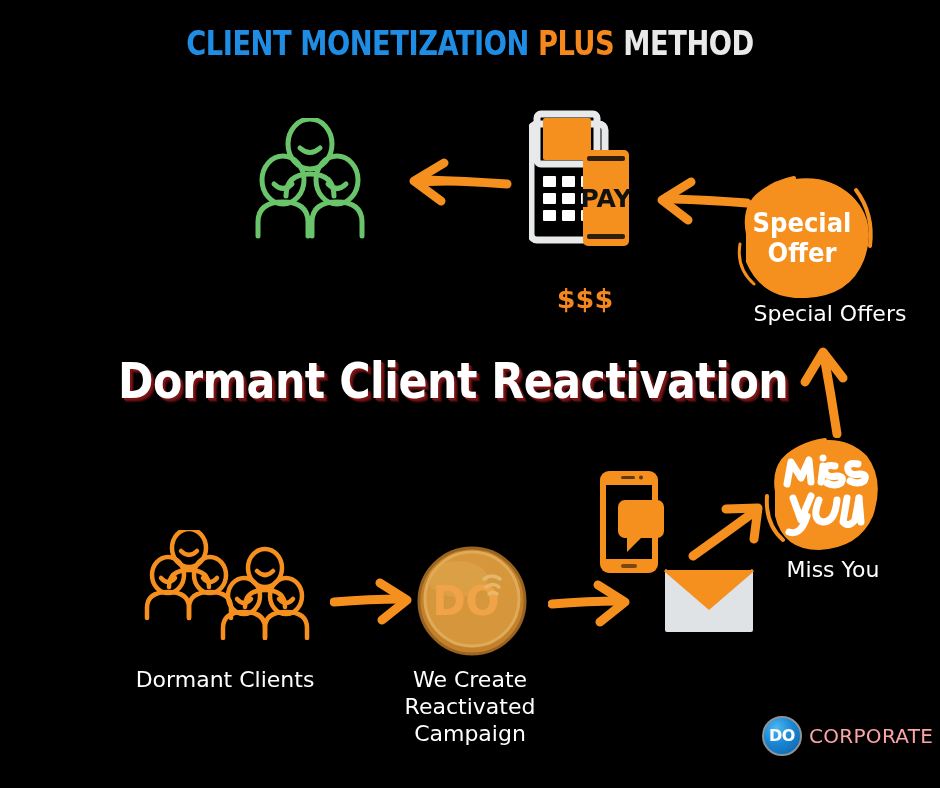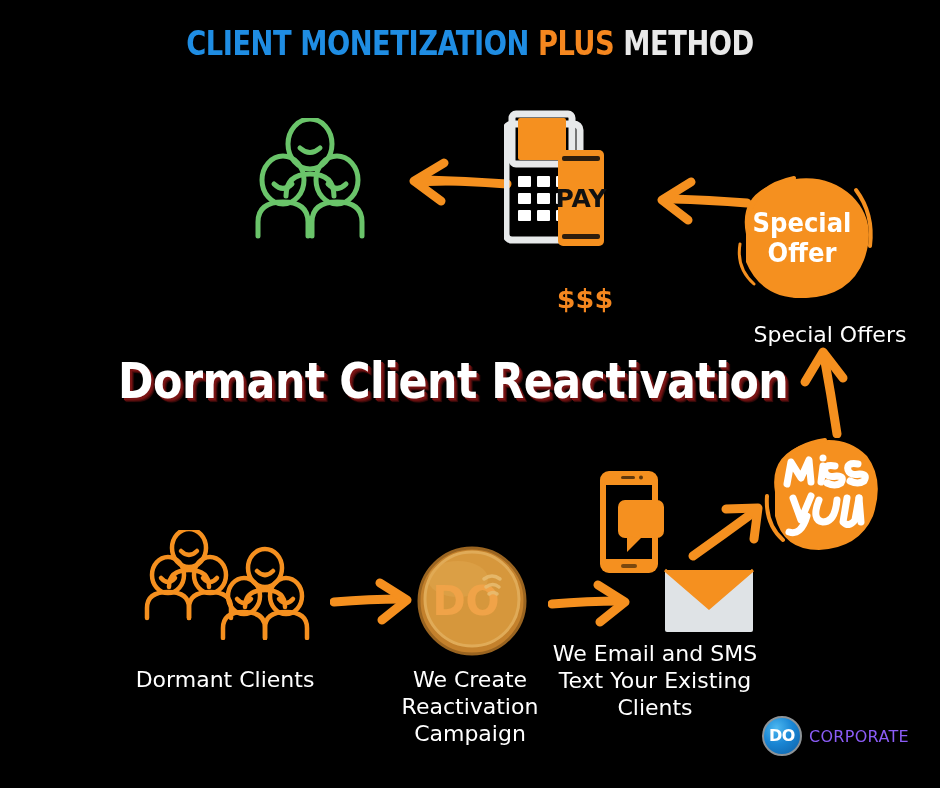--- a/index.html
+++ b/index.html
@@ -102,24 +102,24 @@
   }
   .logo-badge-text {
     color: #ffffff;
     font-family: "DejaVu Sans", sans-serif;
     font-weight: 700;
     font-size: 16px;
     letter-spacing: -0.5px;
     line-height: 1;
   }
   .logo-word {
-    color: #8b5cf6;
+    color: #fca5a5;
     font-family: "DejaVu Sans", sans-serif;
     font-weight: 400;
-    font-size: 16px;
+    font-size: 20px;
     letter-spacing: 0.3px;
   }
 </style>
 </head>
 <body>
 
 <div class="canvas">
 
   <div class="main-title">
     <span class="t-blue">CLIENT MONETIZATION </span><span class="t-orange">PLUS</span><span class="t-white"> METHOD</span>
@@ -143,21 +143,21 @@
   </div>
 
   <div class="icon-wrap" style="left:404px; top:158px;">
     <svg width="110" height="50" viewBox="0 0 110 50">
       <path d="M104 26 L24 21 L38 6 L8 23 L34 44 L24 28 Z" fill="#f5901f"></path>
       <path d="M103 26 Q60 23 22 22" stroke="#f5901f" stroke-width="9" fill="none" stroke-linecap="round"></path>
       <path d="M40 5 L10 23 L37 43" stroke="#f5901f" stroke-width="9" fill="none" stroke-linecap="round" stroke-linejoin="round"></path>
     </svg>
   </div>
 
-  <div class="icon-wrap" style="left:504px; top:110px;">
+  <div class="icon-wrap" style="left:529px; top:110px;">
     <svg width="120" height="140" viewBox="0 0 120 140">
 
       <path d="M8 14 h62 a6 6 0 0 1 6 6 v104 a6 6 0 0 1 -6 6 h-62 a6 6 0 0 1 -6 -6 v-104 a6 6 0 0 1 6 -6 z" fill="none" stroke="#e7e9ea" stroke-width="7"></path>
 
       <rect x="14" y="8" width="48" height="42" fill="#f5901f" rx="2"></rect>
       <rect x="8" y="4" width="60" height="50" fill="none" stroke="#e7e9ea" stroke-width="7" rx="4"></rect>
 
       <g fill="#ffffff">
         <rect x="14" y="66" width="13" height="11" rx="1"></rect>
         <rect x="33" y="66" width="13" height="11" rx="1"></rect>
@@ -190,21 +190,21 @@
 
       <path d="M18 62 Q10 22 52 10 Q96 -2 124 24 Q150 50 136 88 Q122 124 78 126 Q34 128 18 90 Z" fill="#f5901f"></path>
       <path d="M20 44 Q28 14 66 6" stroke="#f5901f" stroke-width="4" fill="none" stroke-linecap="round"></path>
       <path d="M128 18 Q146 42 142 74" stroke="#f5901f" stroke-width="4" fill="none" stroke-linecap="round"></path>
       <path d="M124 104 Q104 126 66 124" stroke="#f5901f" stroke-width="3" fill="none" stroke-linecap="round"></path>
       <path d="M12 72 Q8 96 26 112" stroke="#f5901f" stroke-width="3" fill="none" stroke-linecap="round"></path>
       <text x="74" y="60" text-anchor="middle" font-family="DejaVu Sans Condensed, Liberation Sans Narrow, Liberation Sans, sans-serif" font-weight="700" font-size="27" fill="#ffffff">Special</text>
       <text x="74" y="90" text-anchor="middle" font-family="DejaVu Sans Condensed, Liberation Sans Narrow, Liberation Sans, sans-serif" font-weight="700" font-size="27" fill="#ffffff">Offer</text>
     </svg>
   </div>
-  <div class="label" style="left:720px; top:300px; width:220px;margin-top:21px;">Special Offers</div>
+  <div class="label" style="left:720px; top:300px; width:220px;">Special Offers</div>
 
   <div class="icon-wrap" style="left:795px; top:338px;">
     <svg width="70" height="100" viewBox="0 0 70 100">
       <path d="M42 96 Q36 56 29 18" stroke="#f5901f" stroke-width="9" fill="none" stroke-linecap="round"></path>
       <path d="M10 44 L28 14 L48 40" stroke="#f5901f" stroke-width="9" fill="none" stroke-linecap="round" stroke-linejoin="round"></path>
     </svg>
   </div>
 
   <div class="headline">Dormant Client Reactivation</div>
 
@@ -250,21 +250,21 @@
       <ellipse cx="42" cy="34" rx="30" ry="18" fill="#e3a94f" opacity="0.45"></ellipse>
       <text x="50" y="70" text-anchor="middle" font-family="DejaVu Sans, sans-serif" font-weight="700" font-size="40" fill="#f0a348">DO</text>
       <g stroke="#e8bd72" stroke-width="3.5" fill="none" stroke-linecap="round" opacity="0.85">
         <path d="M68 34 q8 -6 16 0"></path>
         <path d="M70 42 q7 -5 13 0"></path>
         <path d="M73 49 q4 -3 8 0"></path>
       </g>
     </svg>
   </div>
   <div class="label" style="left:380px; top:666px; width:180px;">We Create
-Reactivation
+Reactivated
 Campaign</div>
 
   <div class="icon-wrap" style="left:548px; top:580px;">
     <svg width="90" height="50" viewBox="0 0 90 50">
       <path d="M4 24 Q40 21 72 21" stroke="#f5901f" stroke-width="9" fill="none" stroke-linecap="round"></path>
       <path d="M50 5 L77 22 L52 42" stroke="#f5901f" stroke-width="9" fill="none" stroke-linecap="round" stroke-linejoin="round"></path>
     </svg>
   </div>
 
   <div class="icon-wrap" style="left:597px; top:468px;">
@@ -281,23 +281,20 @@
   </div>
 
   <div class="icon-wrap" style="left:663px; top:562px;">
     <svg width="92" height="72" viewBox="0 0 92 72">
       <rect x="2" y="8" width="88" height="62" rx="2" fill="#dfe3e6"></rect>
       <path d="M2 8 h88 L46 46 Z" fill="#f5901f"></path>
       <path d="M2 8 L46 46 L90 8" fill="none" stroke="#f5901f" stroke-width="3"></path>
     </svg>
   </div>
 
-  <div class="label" style="left:530px; top:640px; width:250px;">We Email and SMS
-Text Your Existing
-Clients</div>
 
   <div class="icon-wrap" style="left:688px; top:496px;">
     <svg width="82" height="66" viewBox="0 0 82 66">
       <path d="M5 60 Q36 38 66 16" stroke="#f5901f" stroke-width="9" fill="none" stroke-linecap="round"></path>
       <path d="M38 13 L70 12 L66 43" stroke="#f5901f" stroke-width="9" fill="none" stroke-linecap="round" stroke-linejoin="round"></path>
     </svg>
   </div>
 
   <div class="icon-wrap" style="left:761px; top:436px;">
     <svg width="122" height="118" viewBox="0 0 122 118">
@@ -315,20 +312,21 @@
 
       <g fill="none" stroke="#ffffff" stroke-width="7" stroke-linecap="round" stroke-linejoin="round">
         <path d="M32 62 L40 84 L50 60"></path>
         <path d="M46 80 Q40 100 28 96"></path>
         <path d="M58 64 Q50 84 62 86 Q74 86 76 64"></path>
         <path d="M86 62 L82 86 Q88 92 94 84 L98 62"></path>
         <path d="M98 62 L100 86"></path>
       </g>
     </svg>
   </div>
+  <div class="label" style="left:738px; top:556px; width:190px;">Miss You</div>
 
   <div class="logo">
     <div class="logo-badge">
       <span class="logo-badge-text">DO</span>
     </div>
     <span class="logo-word">CORPORATE</span>
   </div>
 
 </div>
 

